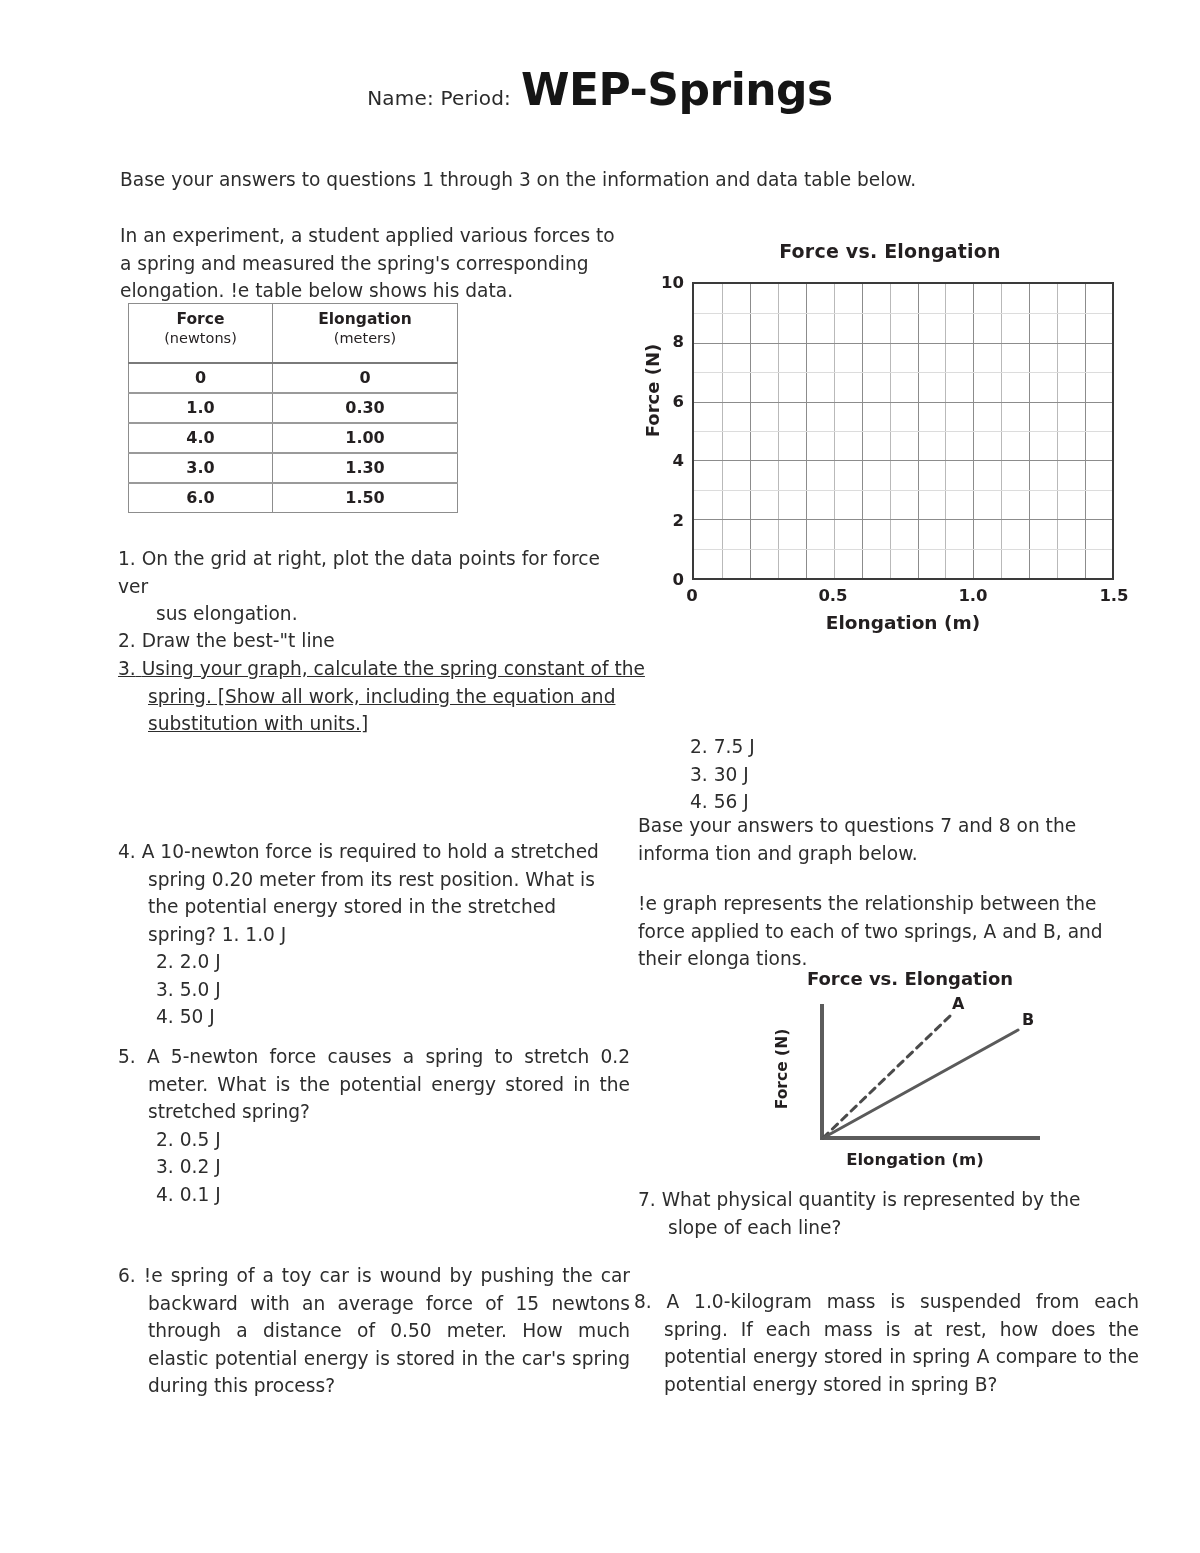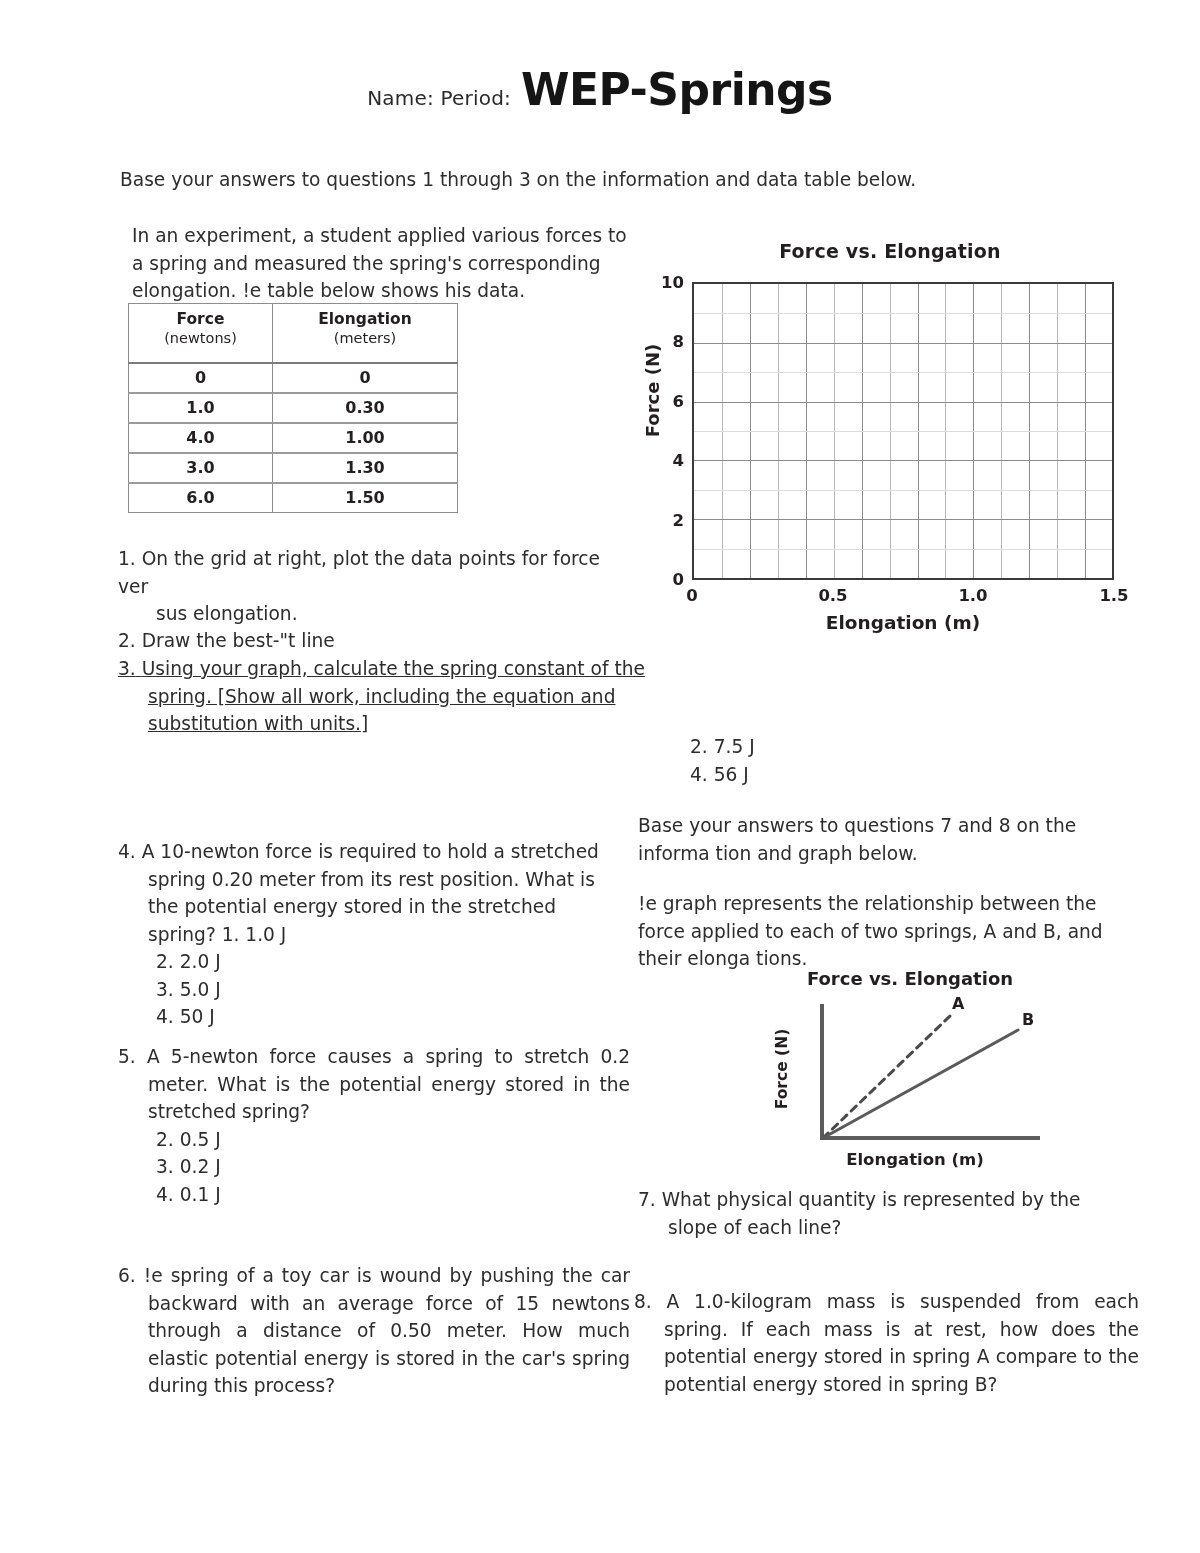--- a/index.html
+++ b/index.html
@@ -198,21 +198,21 @@
 </style>
 </head>
 <body>
 
 <div id="header">
   <span class="nm">Name: Period:</span><span class="ttl">WEP-Springs</span>
 </div>
 
 <div class="txt" style="left:120px; top:166px; width:860px;">Base your answers to questions 1 through 3 on the information and data table below.</div>
 
-<div class="txt" style="left:132px; top:222px; width:512px;">In an experiment, a student applied various forces to a spring and measured the spring's corresponding elongation.  !e table below shows his data.</div>
+<div class="txt" style="left:120px; top:222px; width:512px;">In an experiment, a student applied various forces to a spring and measured the spring's corresponding elongation.  !e table below shows his data.</div>
 
 <table id="data-table">
   <thead>
     <tr>
       <th>
         <span>Force</span>
         <span class="u">(newtons)</span>
       </th>
       <th>
         <span>Elongation</span>
@@ -301,20 +301,21 @@
 <div class="q" style="left:118px; top:627px; width:545px;">
   <span class="body"><span>2.</span> <span>Draw the best-"t line</span></span>
 </div>
 
 <div class="q" style="left:118px; top:655px; width:548px;text-decoration:underline;">
   <span class="body"><span>3.</span> <span>Using your graph, calculate the spring constant of the spring. [Show all work, including the equation and substitution with units.]</span></span>
 </div>
 
 <div class="q" style="left:660px; top:733px; width:470px;">
   <span class="opt-tight">2. 7.5 J</span>
+  <span class="opt-tight">3. 30 J</span>
   <span class="opt-tight">4. 56 J</span>
 </div>
 
 <div class="txt" style="left:638px; top:812px; width:480px;">Base your answers to questions 7 and 8 on the informa tion and graph below.</div>
 
 <div class="txt" style="left:638px; top:890px; width:478px;">!e graph represents the relationship between the force  applied to each of two springs, A and B, and their elonga tions.</div>
 
 <div class="q" style="left:118px; top:838px; width:510px;">
   <span class="body"><span>4.</span> <span>A 10-newton force is required to hold a stretched spring 0.20 meter from its rest position. What is the  potential energy stored in the stretched spring? 1. 1.0 J</span></span>
   <span class="opt">2. 2.0 J</span>

